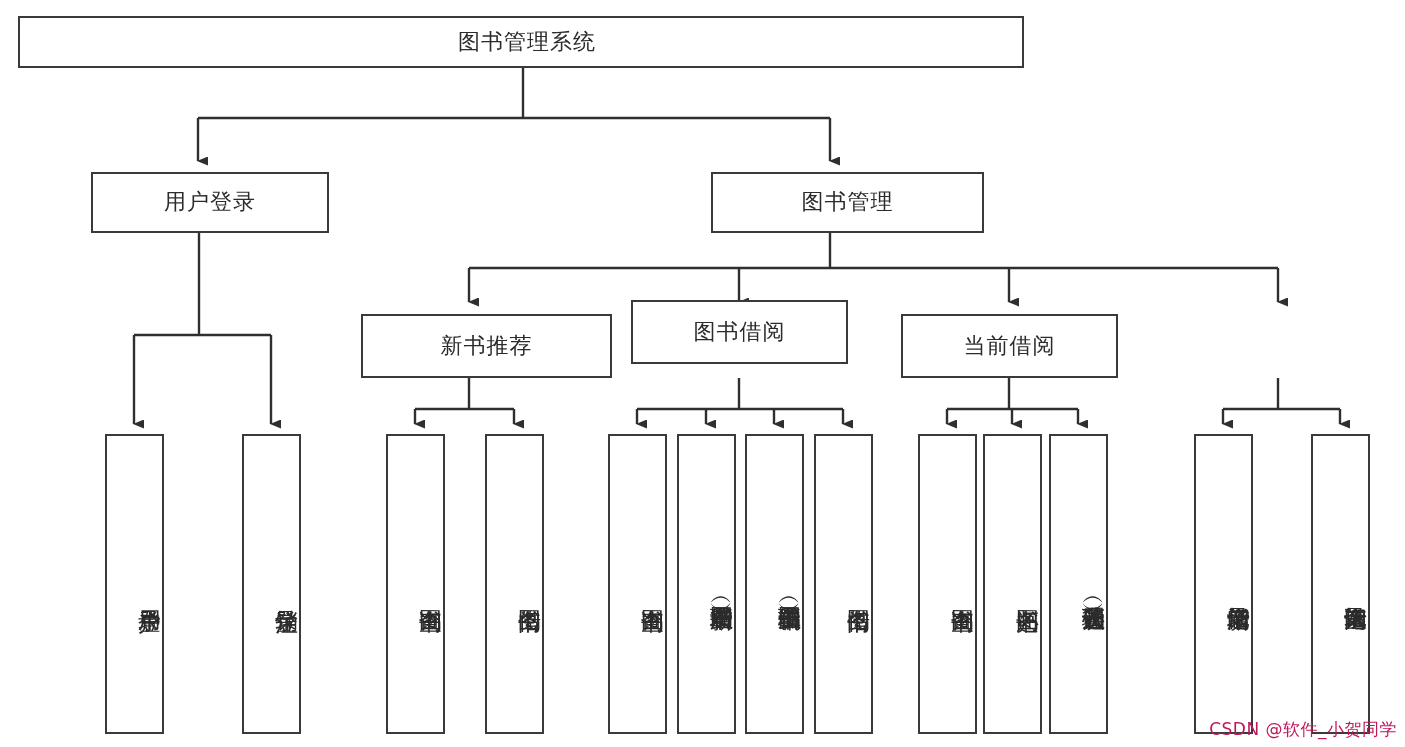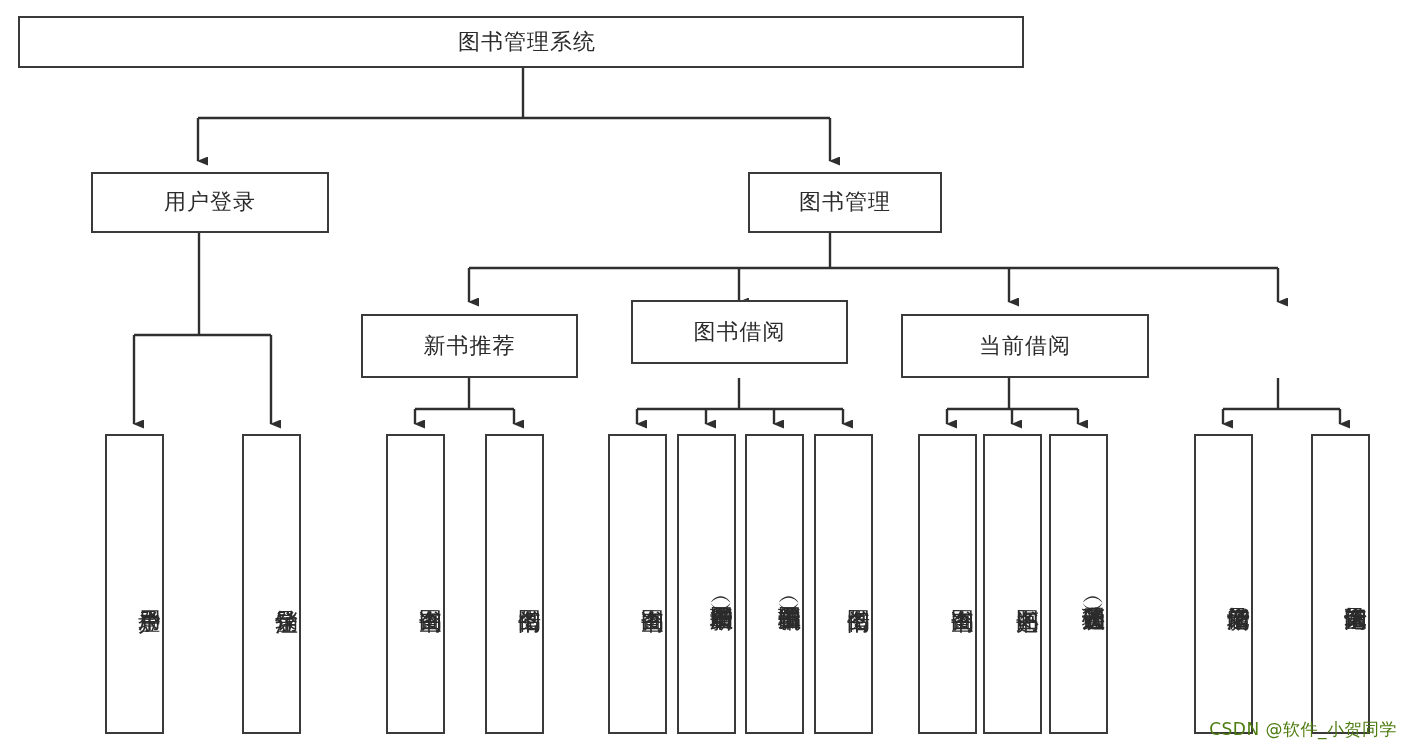--- a/index.html
+++ b/index.html
@@ -60,21 +60,21 @@
   }
   .node.vert .lbl {
     writing-mode: vertical-rl;
     text-orientation: upright;
   }
   #watermark {
     position: absolute;
     right: 8px;
     bottom: 6px;
     font-size: 17px;
-    color: #4d7c0f;
+    color: #be185d;
     letter-spacing: 0.5px;
     z-index: 5;
     white-space: nowrap;
   }
 </style>
 </head>
 <body>
 
 <div id="canvas">
 
@@ -128,31 +128,31 @@
     </g>
   </svg>
 
   <div class="node horiz" style="left:18px; top:16px; width:1006px; height:52px;padding-left:12px;">
     <span class="lbl">图书管理系统</span>
   </div>
 
   <div class="node horiz" style="left:81px; top:172px; width:238px; height:61px;margin-left:10px;">
     <span class="lbl">用户登录</span>
   </div>
-  <div class="node horiz" style="left:748px; top:172px; width:194px; height:61px;">
+  <div class="node horiz" style="left:711px; top:172px; width:273px; height:61px;">
     <span class="lbl">图书管理</span>
   </div>
 
-  <div class="node horiz" style="left:361px; top:314px; width:217px; height:64px;">
+  <div class="node horiz" style="left:361px; top:314px; width:251px; height:64px;">
     <span class="lbl">新书推荐</span>
   </div>
   <div class="node horiz" style="left:631px; top:300px; width:217px; height:64px;">
     <span class="lbl">图书借阅</span>
   </div>
-  <div class="node horiz" style="left:901px; top:314px; width:248px; height:64px;">
+  <div class="node horiz" style="left:901px; top:314px; width:217px; height:64px;">
     <span class="lbl">当前借阅</span>
   </div>
 
   <div class="node vert" style="left:105px; top:434px; width:59px; height:300px;">
     <span class="lbl">用户登录</span>
   </div>
   <div class="node vert" style="left:242px; top:434px; width:59px; height:300px;">
     <span class="lbl">注销登录</span>
   </div>
 

